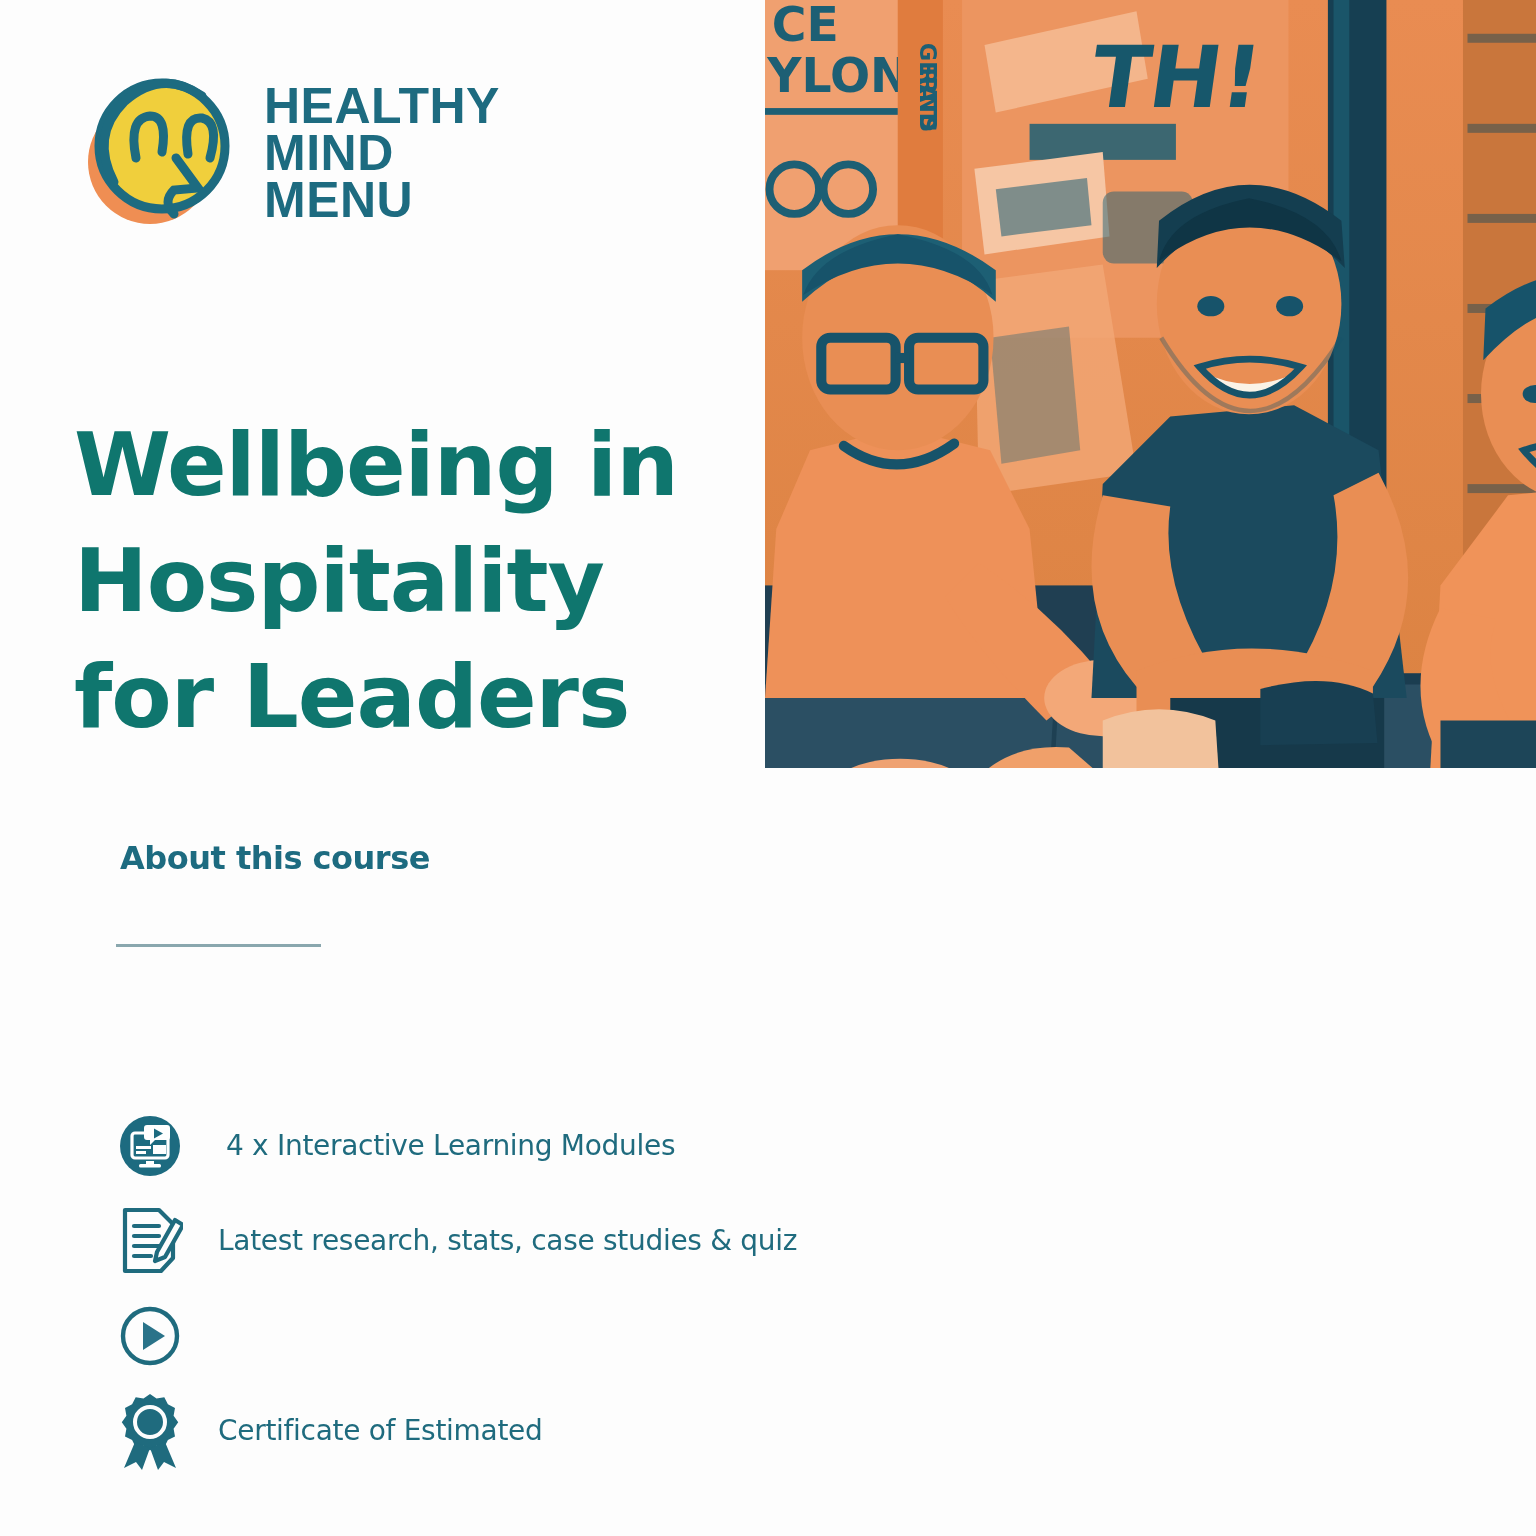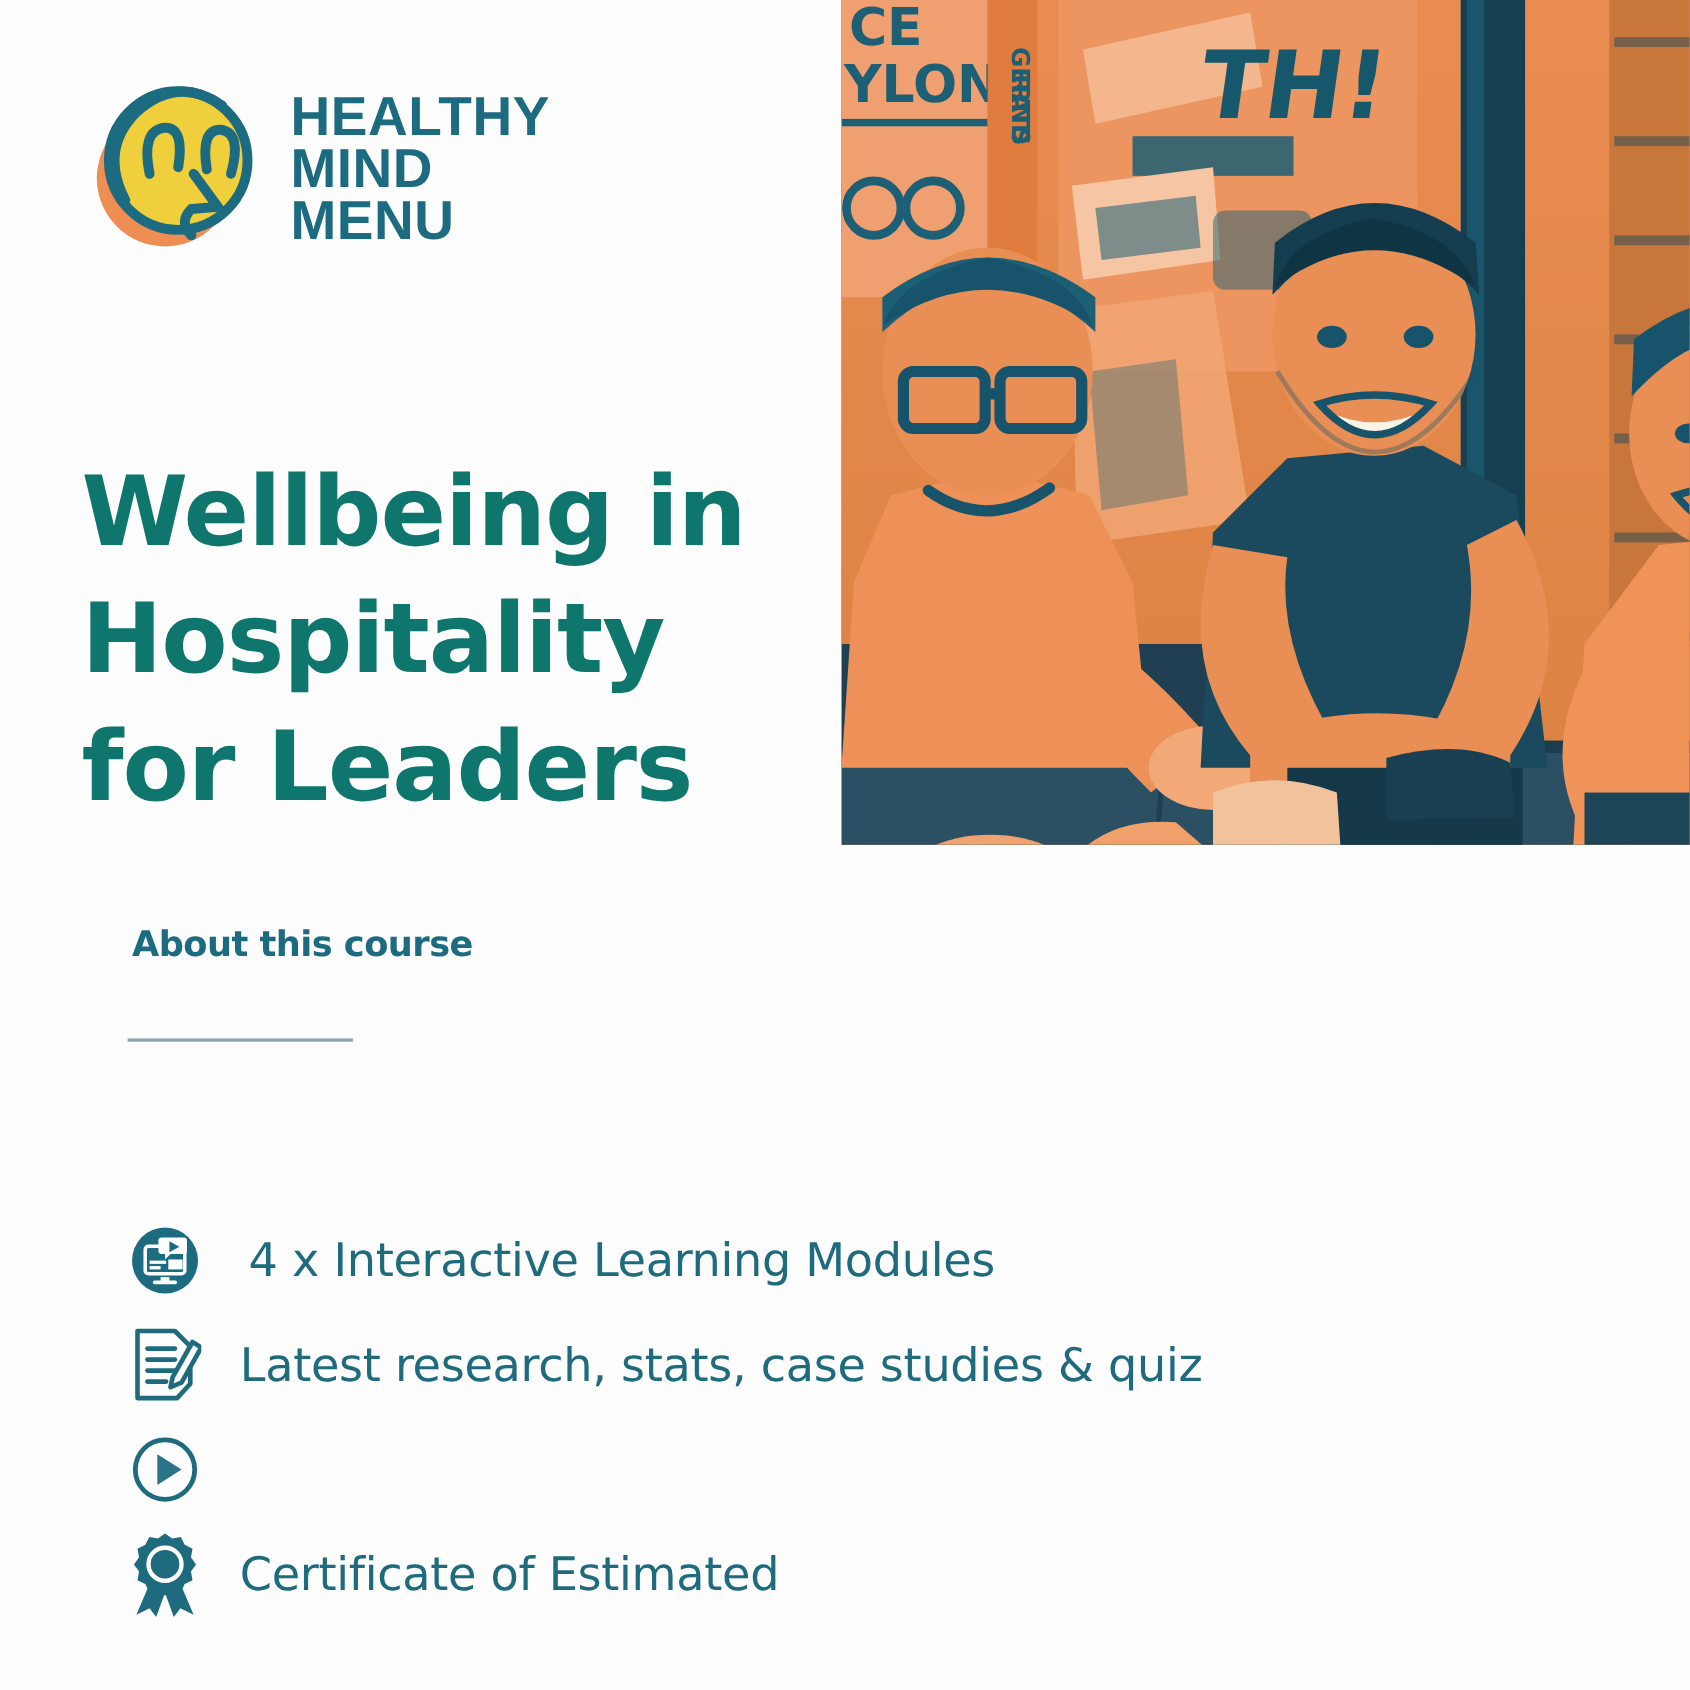--- a/index.html
+++ b/index.html
@@ -124,21 +124,21 @@
   .feature-icon {
     width: 92px;
     flex: 0 0 92px;
     display: flex;
     align-items: center;
     justify-content: center;
   }
   .feature-icon svg { display: block; }
   .feature-label {
     font-family: "DejaVu Sans", sans-serif;
-    font-size: 42px;
+    font-size: 28px;
     letter-spacing: -0.3px;
     color: #1f6b7e;
     white-space: nowrap;
   }
   .feature-row.first .feature-label { padding-left: 30px; }
   .feature-row.rest .feature-label { padding-left: 22px; }
 </style>
 </head>
 <body>
 

